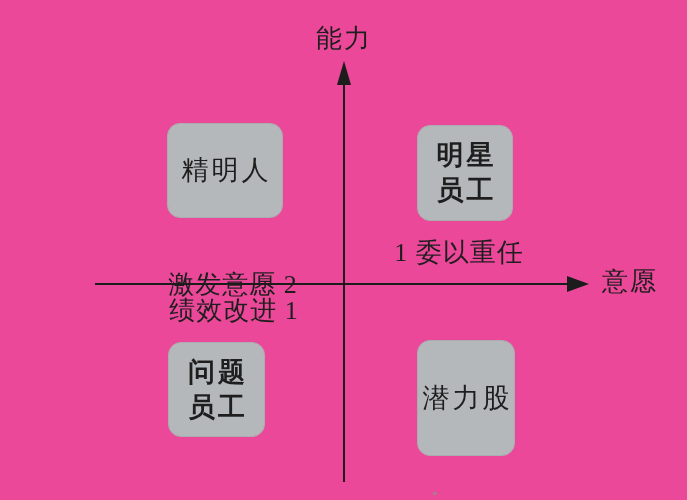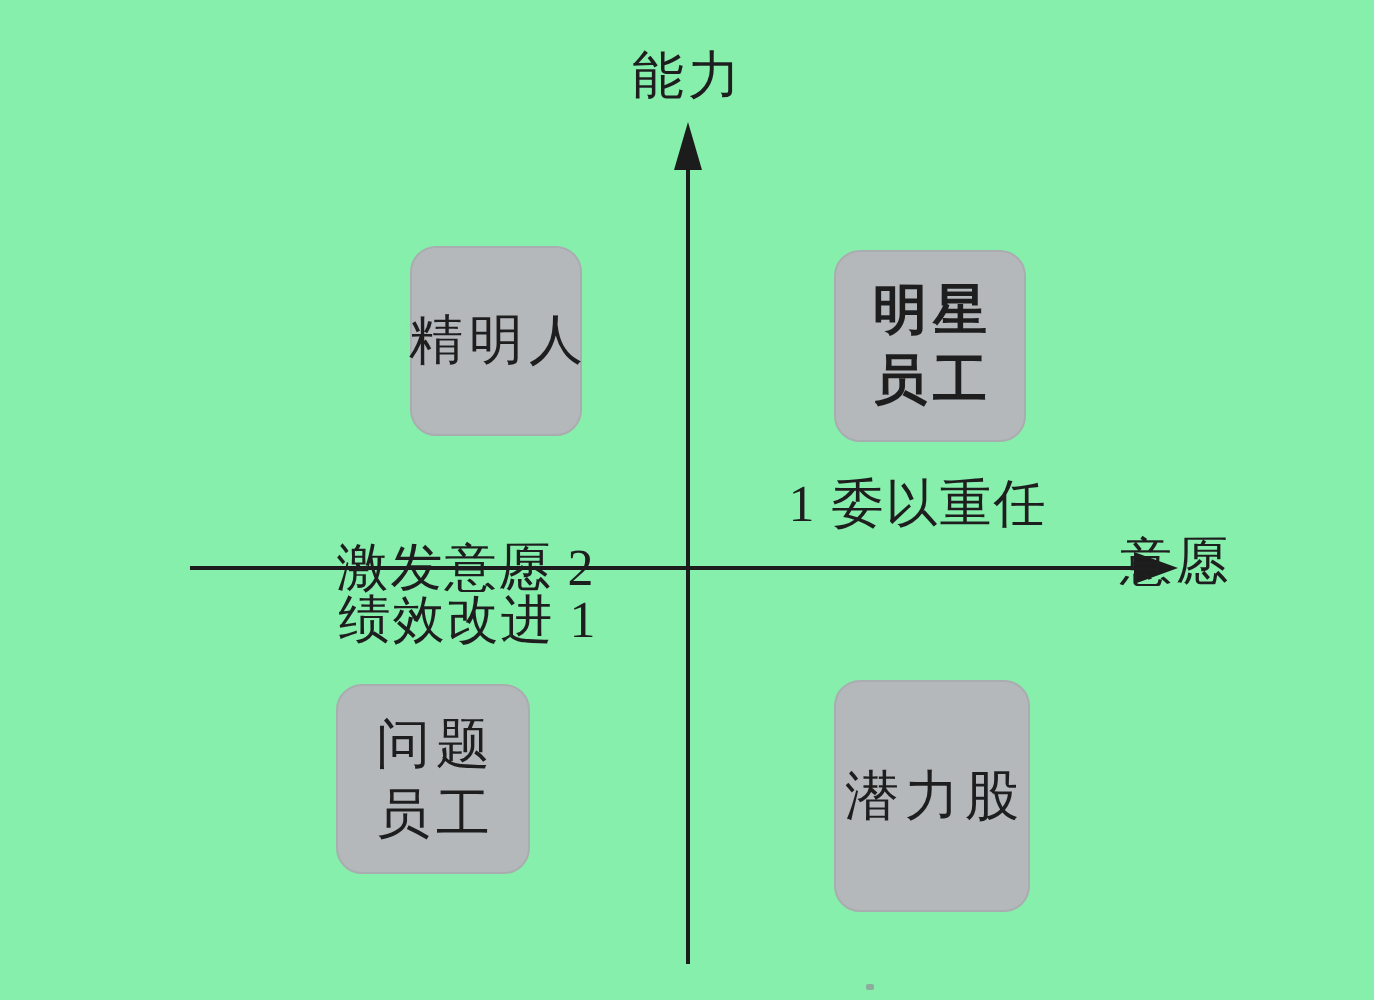--- a/index.html
+++ b/index.html
@@ -4,21 +4,21 @@
 <style>
   html, body {
     margin: 0;
     padding: 0;
     background: #ffffff;
   }
   .canvas {
     position: relative;
     width: 687px;
     height: 500px;
-    background: #86efac;
+    background: #ec4899;
     overflow: hidden;
     font-family: "Liberation Serif", "DejaVu Serif", serif;
     color: #1e1e1e;
   }
   
   .v-line {
     position: absolute;
     left: 343px;
     top: 82px;
     width: 2px;
@@ -54,21 +54,21 @@
     border-left: 22px solid #1c1c1c;
   }
   .axis-label {
     position: absolute;
     transform: translate(-50%, -50%);
     font-size: 26px;
     letter-spacing: 2px;
     white-space: nowrap;
   }
   .axis-label.y { left: 344px; top: 38px; }
-  .axis-label.x { left: 588px; top: 281px; }
+  .axis-label.x { left: 630px; top: 281px; }
   
   .qbox {
     position: absolute;
     background: #b5b8bb;
     border: 1px solid #aaadb0;
     border-radius: 13px;
     box-sizing: border-box;
     display: flex;
     flex-direction: column;
     align-items: center;
@@ -76,23 +76,23 @@
     font-size: 27px;
     letter-spacing: 3px;
     color: #1e1e1e;
   }
   .qbox .line {
     display: block;
     line-height: 35px;
     white-space: nowrap;
     text-indent: 3px; 
   }
-  .qbox.tl { left: 167px; top: 123px; width: 86px; height: 95px; margin-left: 38px; }
+  .qbox.tl { left: 167px; top: 123px; width: 116px; height: 95px; }
   .qbox.tr { left: 417px; top: 125px; width: 96px; height: 96px; font-weight: bold; }
-  .qbox.bl { left: 168px; top: 342px; width: 97px; height: 95px; }
+  .qbox.bl { left: 168px; top: 342px; width: 97px; height: 95px; font-weight: bold; }
   .qbox.br { left: 417px; top: 340px; width: 98px; height: 116px; }
   
   .strategy {
     position: absolute;
     transform: translate(-50%, -50%);
     font-size: 26px;
     letter-spacing: 1px;
     white-space: nowrap;
   }
   .strategy.tl { left: 233px; top: 252px; margin-top: 32px; }

